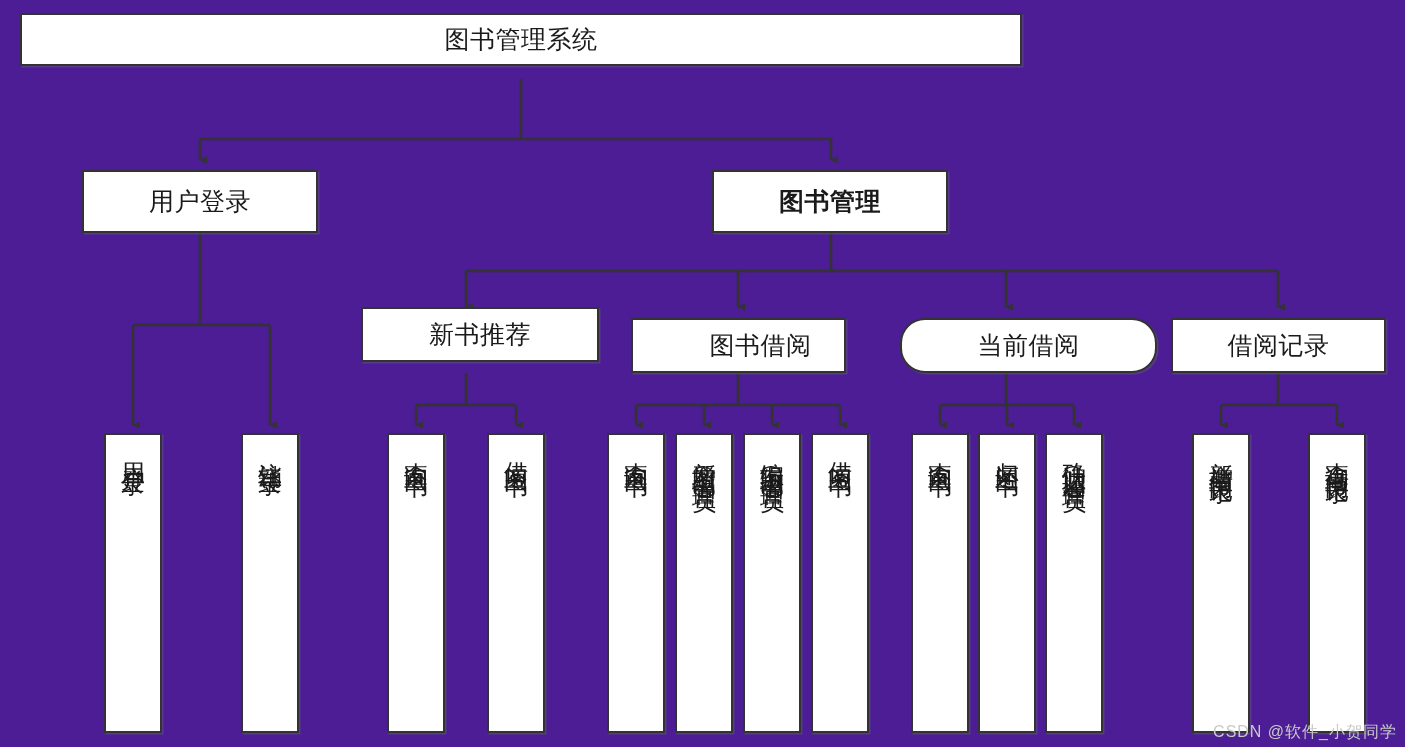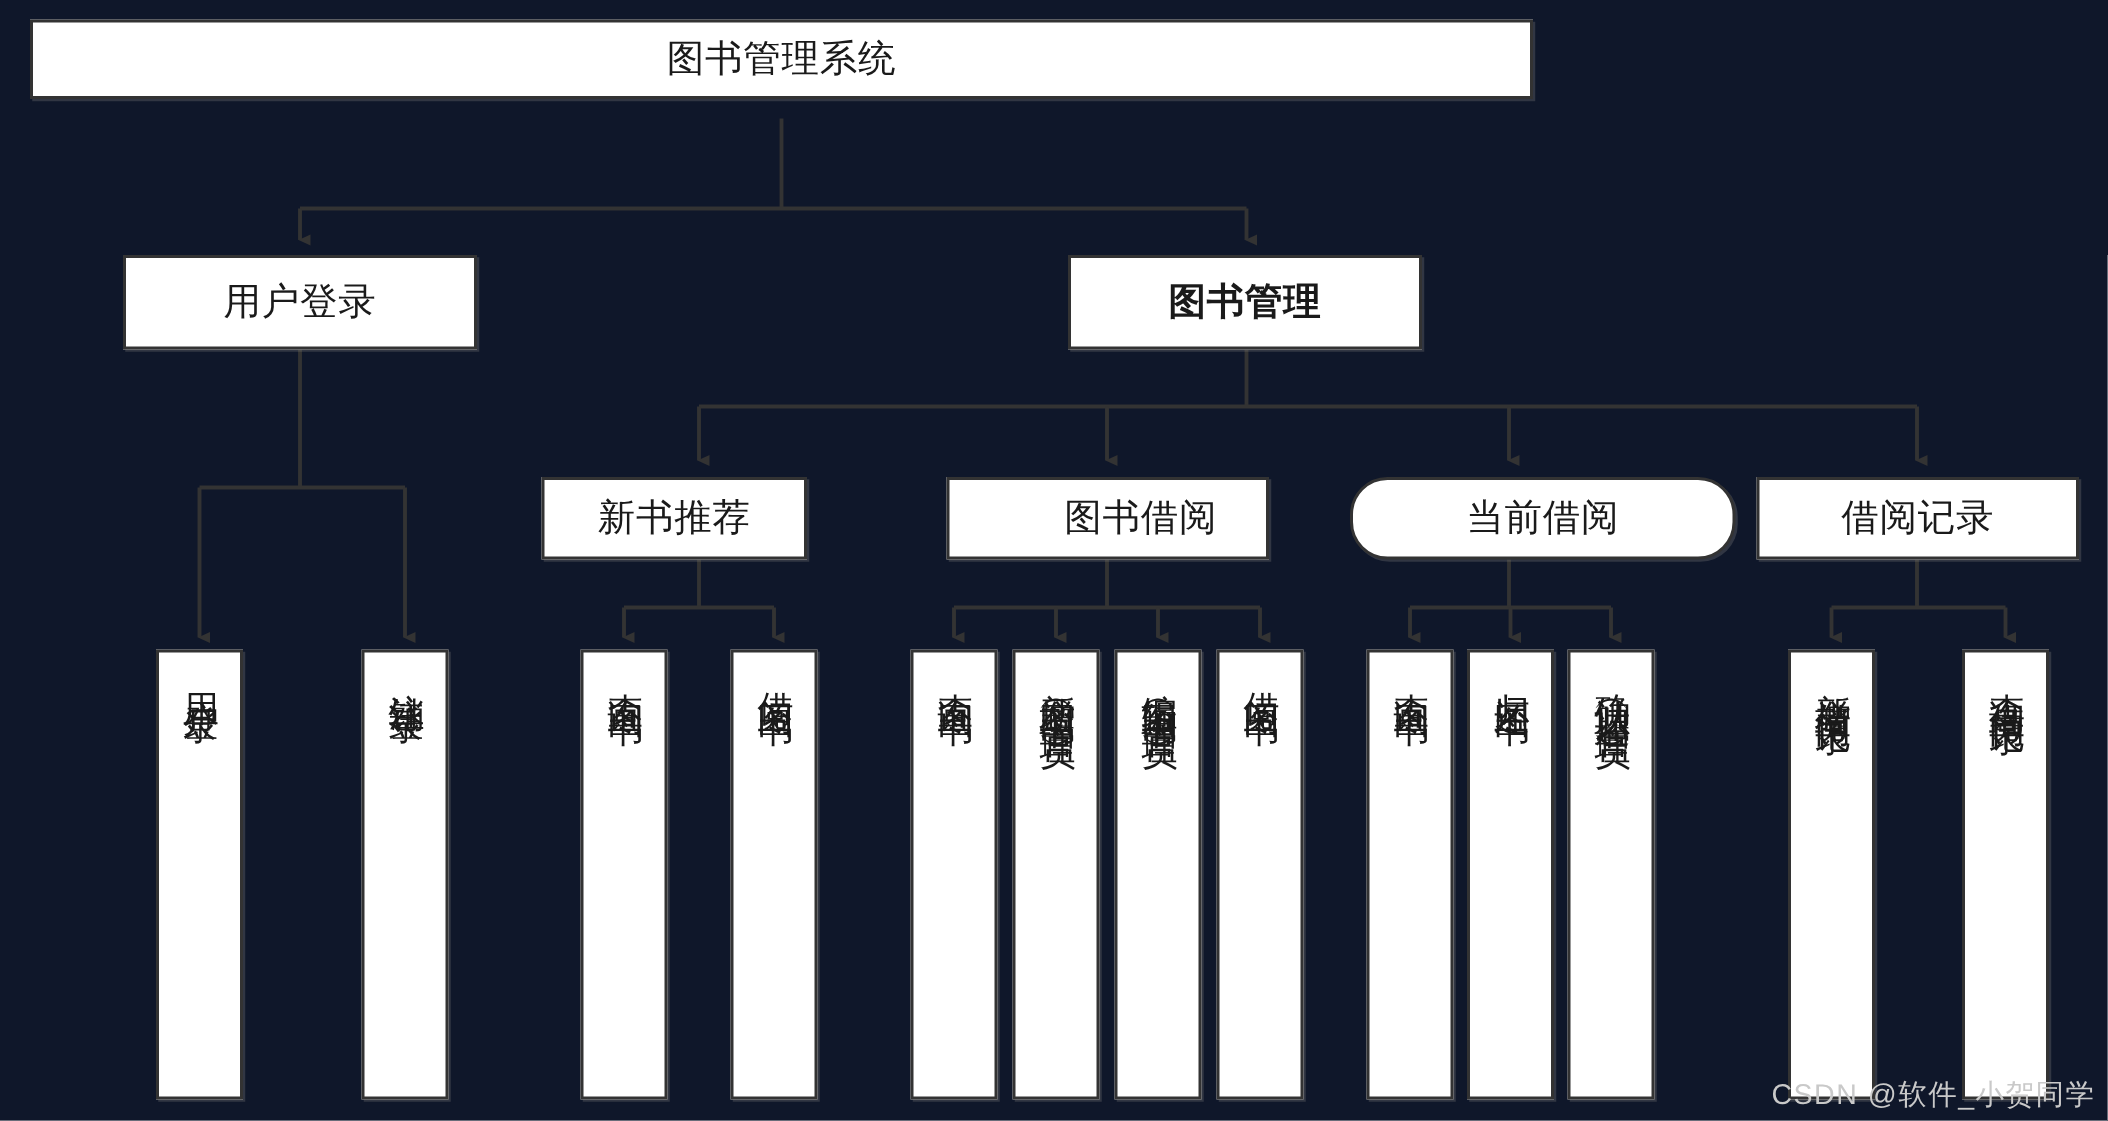--- a/index.html
+++ b/index.html
@@ -10,21 +10,21 @@
   body {
     width: 1405px;
     height: 747px;
     font-family: "Liberation Sans", "DejaVu Sans", sans-serif;
     overflow: hidden;
   }
   #diagram-root {
     position: relative;
     width: 1405px;
     height: 747px;
-    background: #0f172a;
+    background: #4c1d95;
   }
   .node {
     position: absolute;
     box-sizing: border-box;
     background: #ffffff;
     border: 2.4px solid #333333;
     box-shadow: 1.5px 1.5px 0 rgba(120,120,120,0.32);
     display: flex;
     align-items: center;
     justify-content: center;
@@ -61,21 +61,21 @@
     left: 0;
     top: 0;
     width: 1405px;
     height: 747px;
     pointer-events: none;
   }
   .watermark {
     position: absolute;
     right: 8px;
     bottom: 4px;
-    font-size: 19px;
+    font-size: 16px;
     color: #c9c9c9;
     letter-spacing: 1px;
     white-space: nowrap;
   }
 </style>
 </head>
 <body>
 
 <div id="diagram-root">
 
@@ -133,21 +133,21 @@
     <span class="node-label">图书管理系统</span>
   </div>
 
   <div class="node horizontal" style="left:82px; top:170px; width:236px; height:63px;">
     <span class="node-label">用户登录</span>
   </div>
   <div class="node horizontal" style="left:712px; top:170px; width:236px; height:63px;font-weight:bold;">
     <span class="node-label">图书管理</span>
   </div>
 
-  <div class="node horizontal" style="left:361px; top:318px; width:177px; height:55px;">
+  <div class="node horizontal" style="left:361px; top:307px; width:238px; height:55px;">
     <span class="node-label">新书推荐</span>
   </div>
   <div class="node horizontal" style="left:631px; top:318px; width:215px; height:55px;padding-left:44px;">
     <span class="node-label">图书借阅</span>
   </div>
   <div class="node horizontal" style="left:900px; top:318px; width:257px; height:55px;border-radius:25px;">
     <span class="node-label">当前借阅</span>
   </div>
   <div class="node horizontal" style="left:1171px; top:318px; width:215px; height:55px;">
     <span class="node-label">借阅记录</span>

